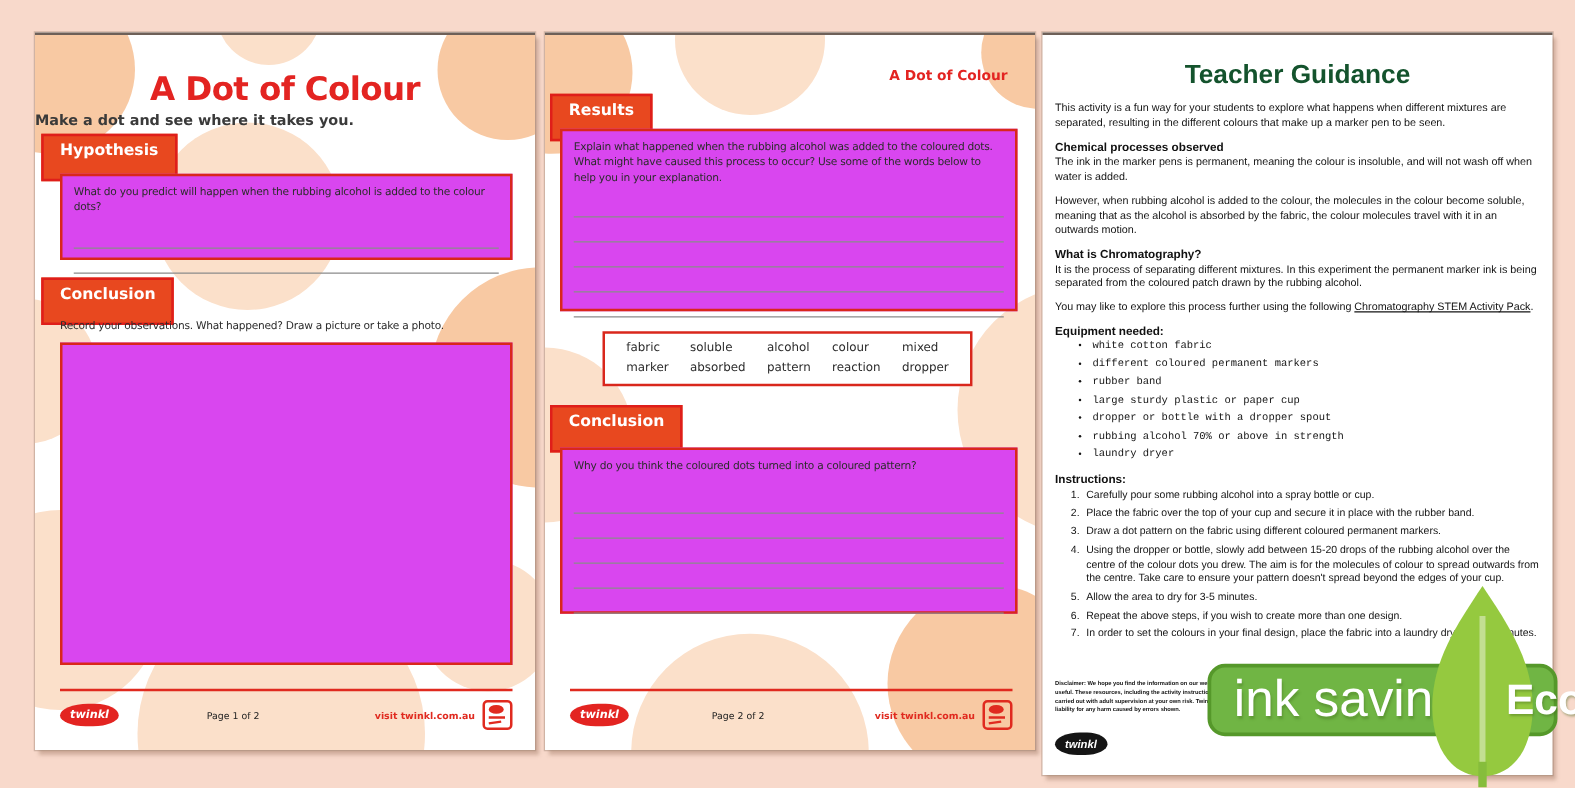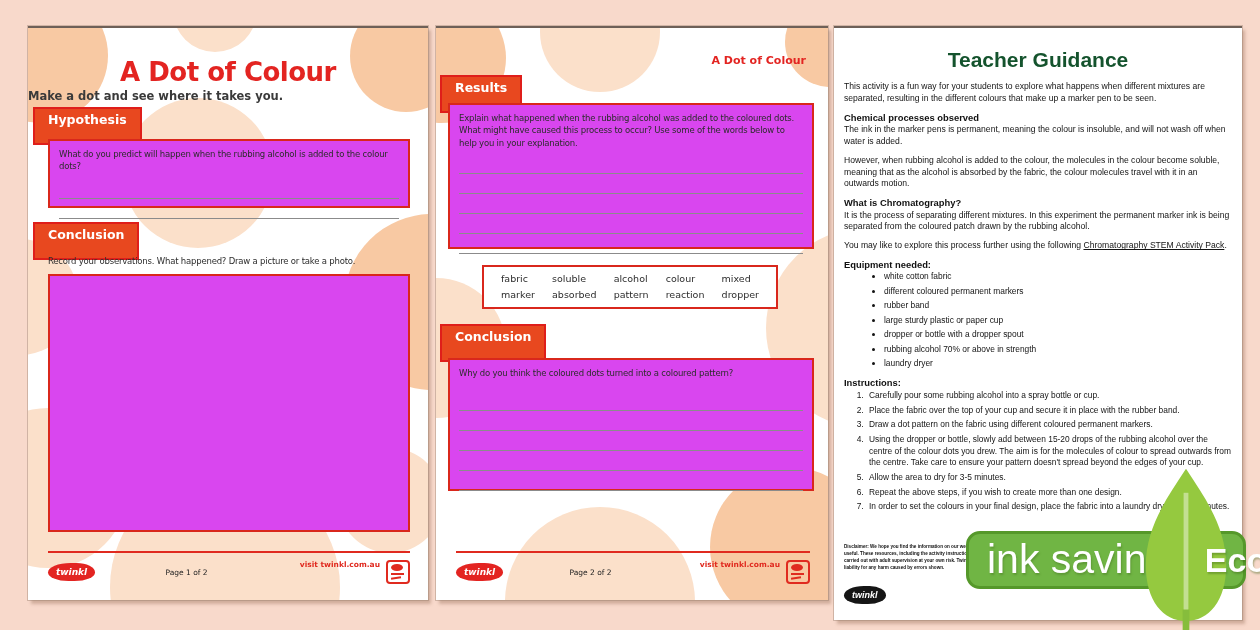--- a/index.html
+++ b/index.html
@@ -44,29 +44,29 @@
   .blob{display:inline-block;background:#e32421;color:#fff;font-weight:bold;font-style:italic;
         font-size:9px;padding:4px 8px;border-radius:55% 45% 50% 50%/60% 60% 55% 55%;}
   .blob.black{background:#151515;}
   .stamp{width:20px;height:20px;border:2px solid #e02a1f;border-radius:4px;position:relative;
          display:inline-block;vertical-align:middle;}
   .stamp .mini{position:absolute;top:2px;left:3px;width:12px;height:7px;background:#e02a1f;
                border-radius:50%;}
   .stamp .bar1,.stamp .bar2{position:absolute;left:3px;height:2px;background:#e02a1f;}
   .stamp .bar1{top:11px;width:13px;}
   .stamp .bar2{top:15px;width:10px;transform:rotate(-8deg);}
-  .footer-right{display:flex;align-items:flex-start;margin-left:22px;}
+  .footer-right{display:flex;align-items:center;margin-left:22px;}
 
   
   .tg{font-family:"Liberation Sans",sans-serif;color:#141414;padding:20px 10px 0 10px;}
   .tg-title{font-size:21px;font-weight:bold;text-align:center;margin:0 0 9px 0;color:#14532d;}
   .tg p{font-size:8.6px;line-height:1.38;margin:0 0 7px 0;}
   .tg h3{font-size:9.4px;line-height:1.2;margin:1px 0 1px 0;color:#111;}
   .tg a{color:#141414;text-decoration:underline;}
-  ul.equip{margin:1px 0 9px 40px;padding:0;}
+  ul.equip{margin:1px 0 9px 30px;padding:0;font-family:Liberation Mono, monospace;}
   ul.equip li{font-size:8.4px;margin-bottom:4.5px;}
   ol.instr{margin:1px 0 0 14px;padding:0 0 0 8px;}
   ol.instr li{font-size:8.4px;line-height:1.35;margin-bottom:3.5px;padding-left:3px;}
   .safety{margin-top:12px !important;}
   .disclaimer{position:absolute;left:10px;bottom:48px;width:172px;font-size:4.6px;line-height:1.5;
               font-weight:bold;color:#101010;}
   .tg-logo{position:absolute;left:10px;bottom:16px;}
 
   
   .eco-pill{position:absolute;left:966px;top:531px;width:280px;height:58px;box-sizing:border-box;

